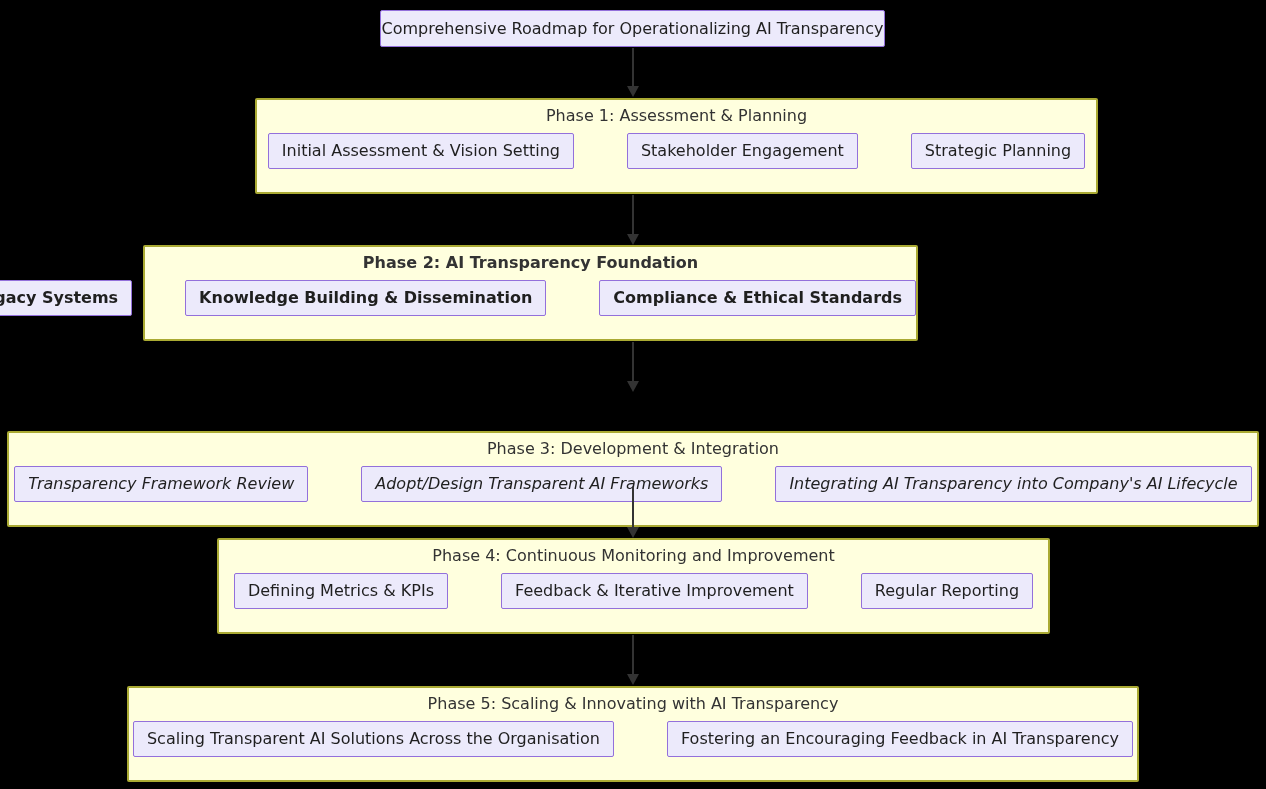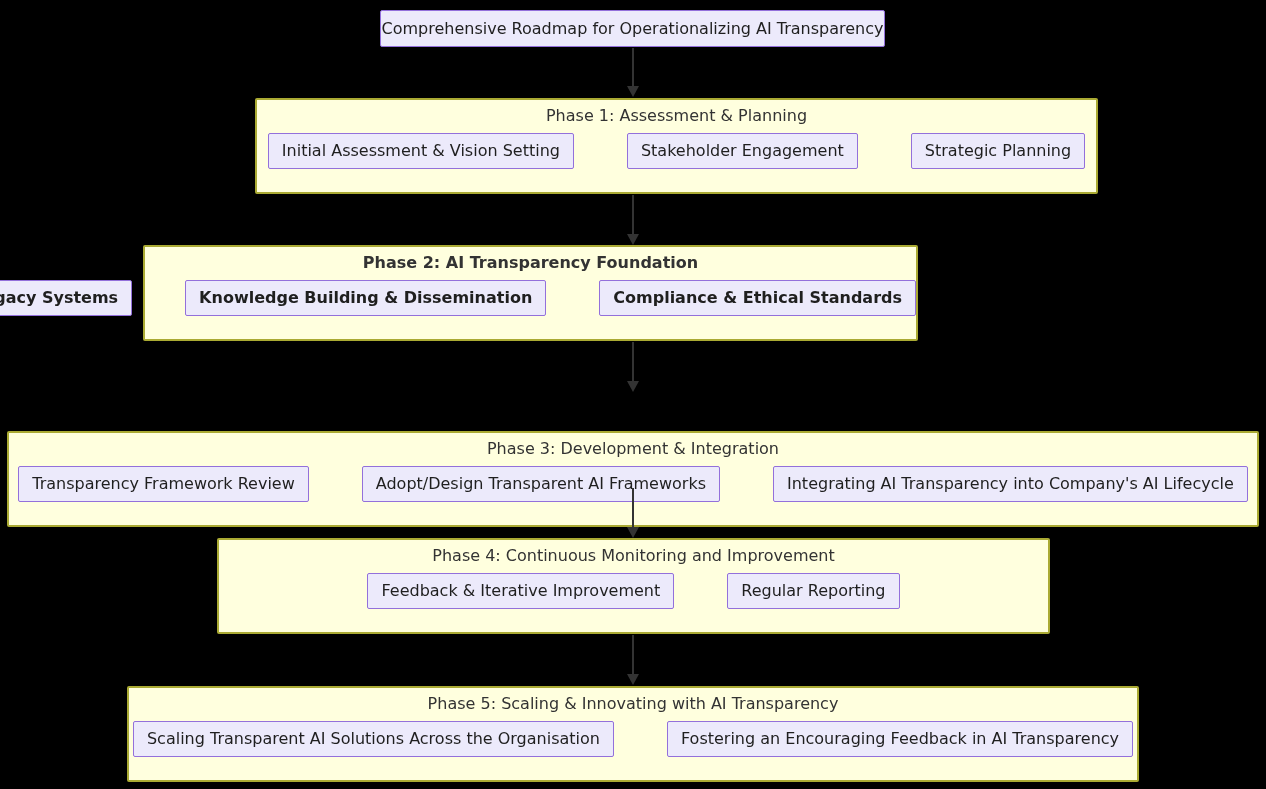--- a/index.html
+++ b/index.html
@@ -141,35 +141,36 @@
     </div>
   </div>
 
   <div class="arrow" style="left:627px; top:342px; height:50px;">
     <div class="shaft" style="height:39px;"></div>
     <div class="head"></div>
   </div>
 
   <div class="phase-group" style="left:7px; top:391px; width:1252px; height:96px;margin-top:40px;">
     <div class="phase-title">Phase 3: Development &amp; Integration</div>
-    <div class="phase-nodes" style="gap:53px;">
+    <div class="phase-nodes" style="gap:53px;font-style:italic;">
       <div class="node">Transparency Framework Review</div>
       <div class="node">Adopt/Design Transparent AI Frameworks</div>
       <div class="node">Integrating AI Transparency into Company's AI Lifecycle</div>
     </div>
   </div>
 
   <div class="arrow" style="left:627px; top:488px; height:50px;">
     <div class="shaft" style="height:39px;"></div>
     <div class="head"></div>
   </div>
 
   <div class="phase-group" style="left:217px; top:538px; width:833px; height:96px;">
     <div class="phase-title">Phase 4: Continuous Monitoring and Improvement</div>
     <div class="phase-nodes" style="gap:53px;">
+      <div class="node">Defining Metrics &amp; KPIs</div>
       <div class="node">Feedback &amp; Iterative Improvement</div>
       <div class="node">Regular Reporting</div>
     </div>
   </div>
 
   <div class="arrow" style="left:627px; top:635px; height:50px;">
     <div class="shaft" style="height:39px;"></div>
     <div class="head"></div>
   </div>
 

